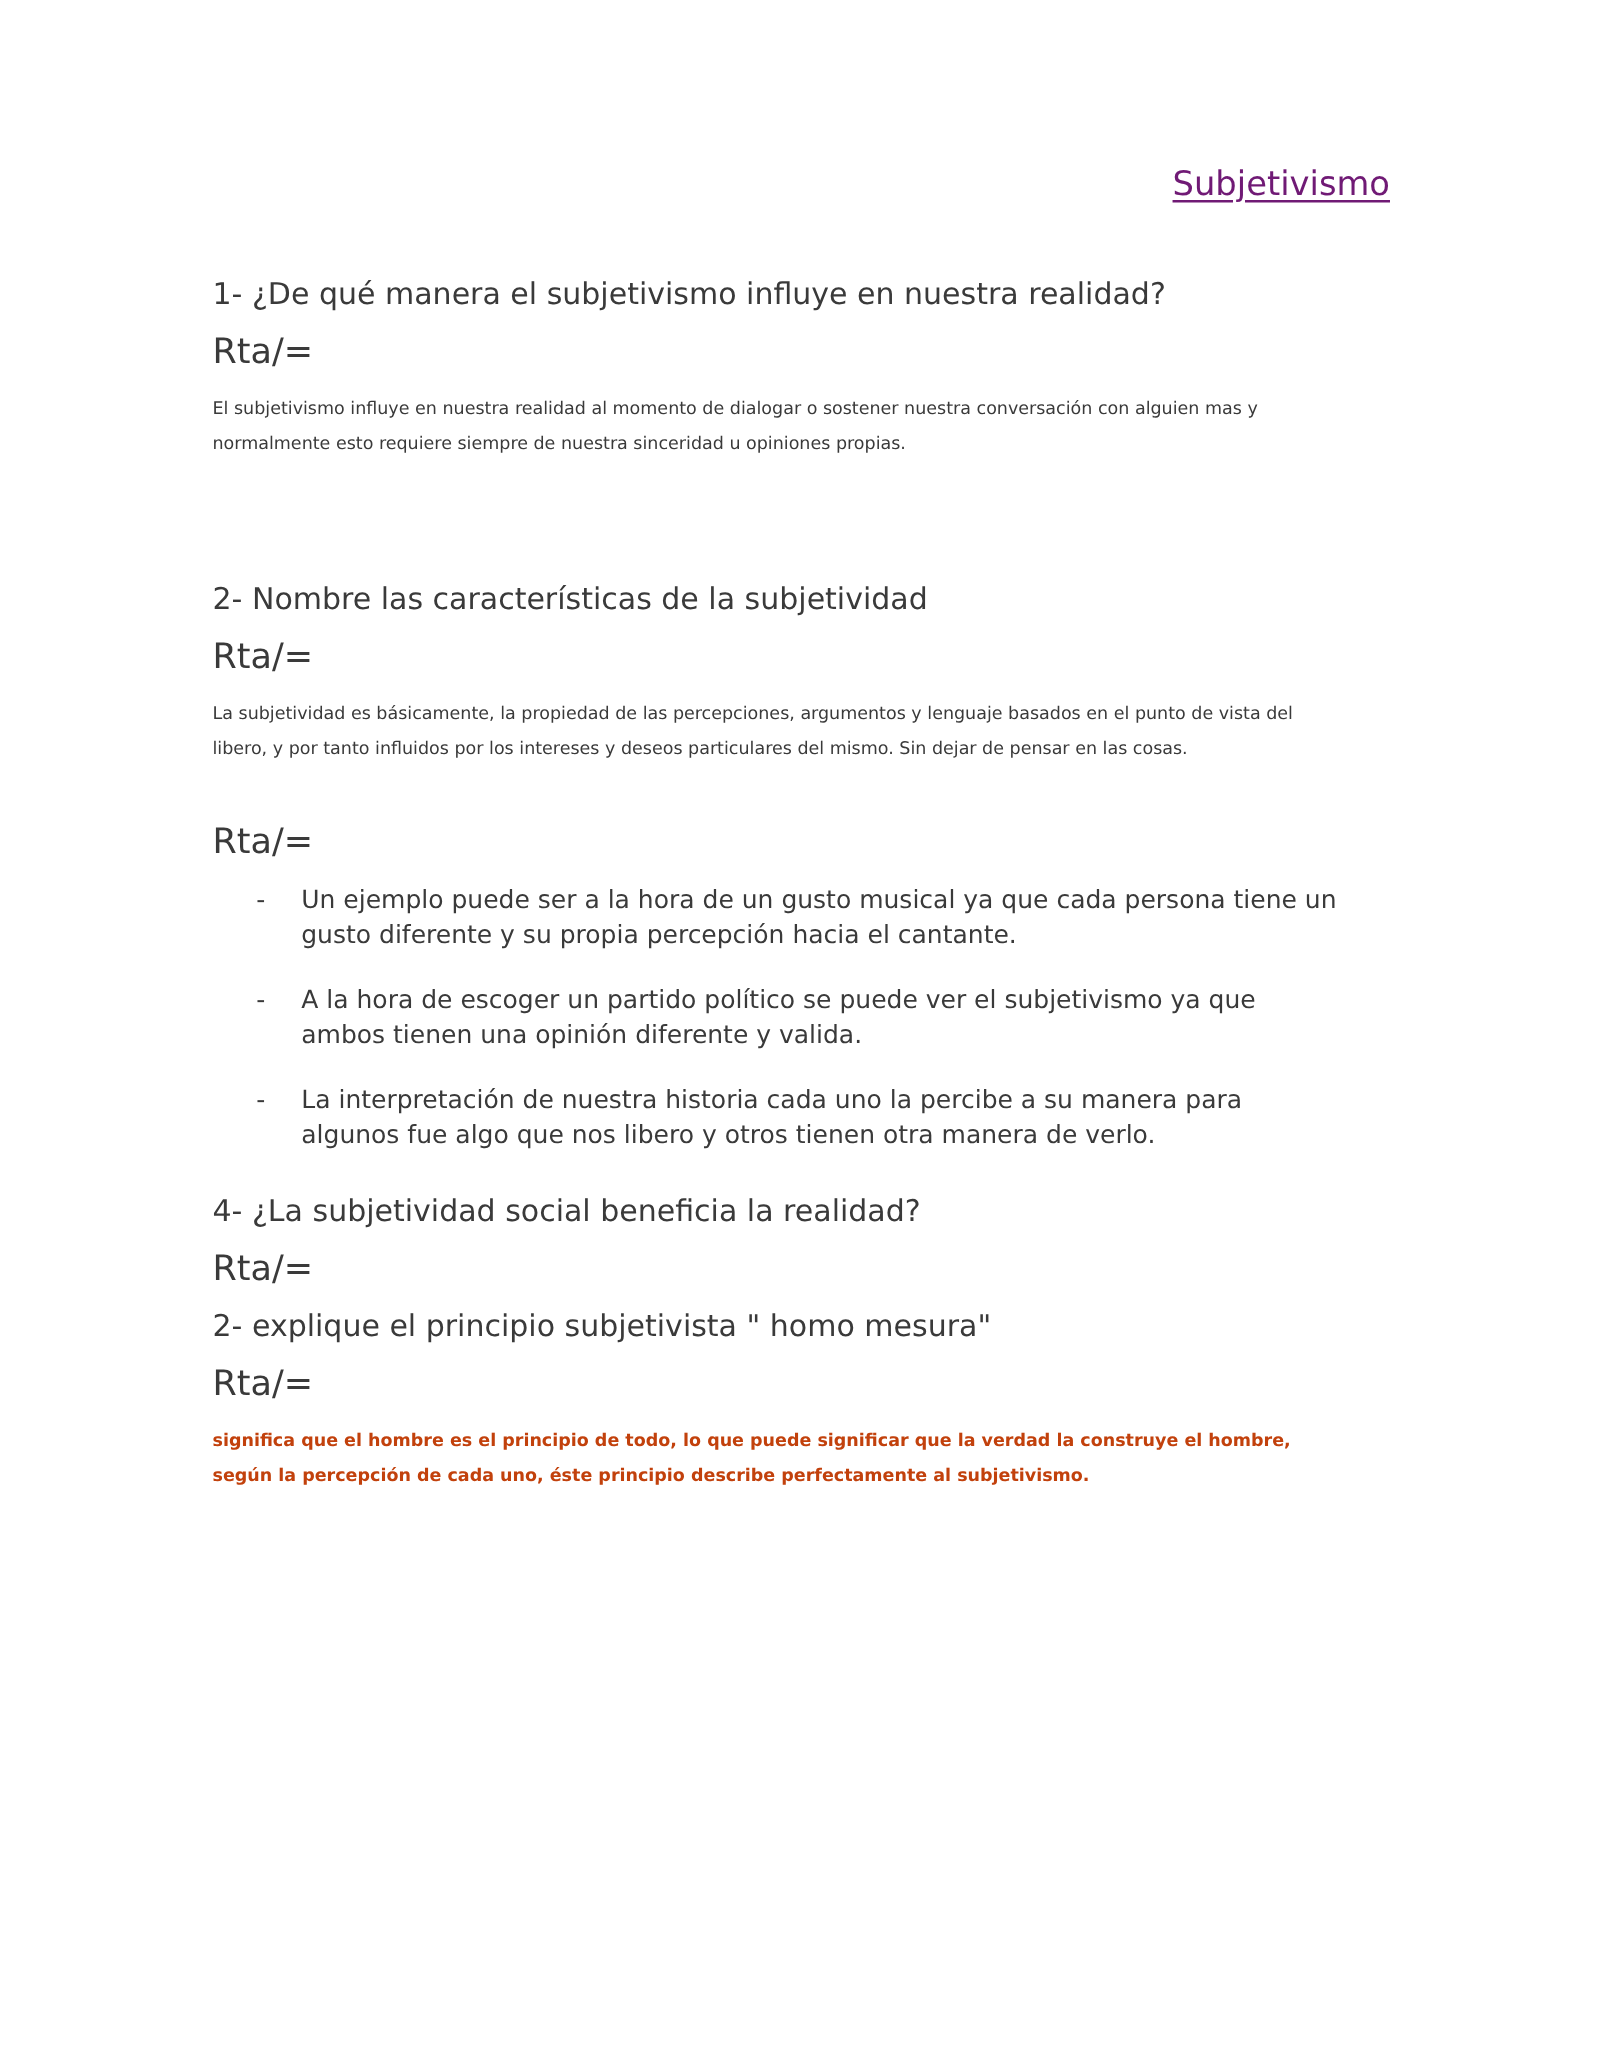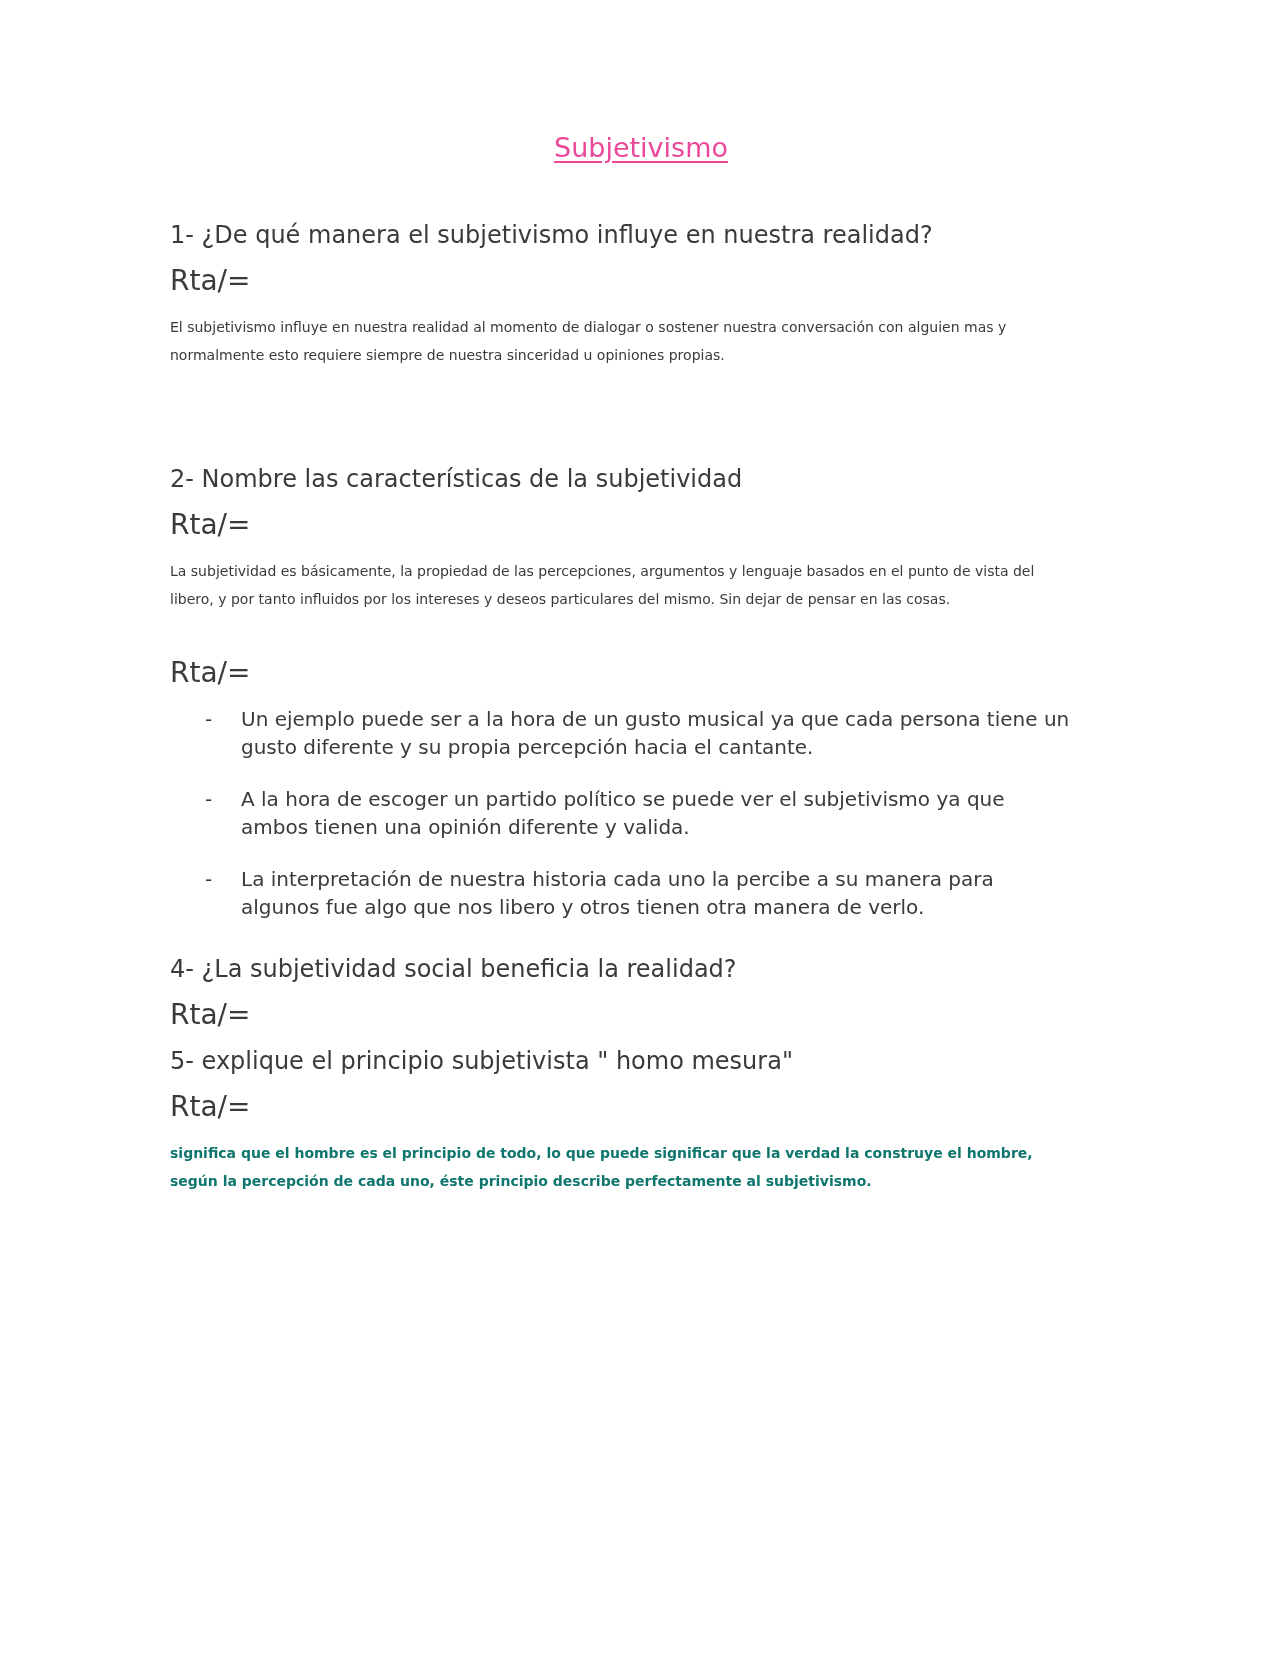--- a/index.html
+++ b/index.html
@@ -18,25 +18,25 @@
     box-sizing: border-box;
     width: 1280px;
     height: 1656px;
     padding: 132px 168px 0 170px;
     background: #ffffff;
     overflow: hidden;
   }
   .doc-title {
     font-size: 27px;
     font-weight: 400;
-    text-align: center;
+    text-align: right;
     text-decoration: underline;
     text-underline-offset: 4px;
     margin: 0 0 58px 0;
-    color: #ec4899;
+    color: #701a75;
   }
   .section {
     margin: 0;
   }
   .question {
     font-size: 24px;
     line-height: 28px;
     margin: 0 0 18px 0;
   }
   .rta {
@@ -47,21 +47,21 @@
   .answer {
     font-size: 14px;
     line-height: 28px;
     margin: 0 0 46px 0;
     max-width: 870px;
   }
   .answer.gap-extra {
     margin-bottom: 96px;
   }
   .answer.emphasis {
-    color: #0f766e;
+    color: #c2410c;
     font-weight: 600;
     margin-bottom: 17px;
   }
   ul.bullet-list {
     list-style: none;
     margin: 0 0 34px 0;
     padding: 0;
   }
   ul.bullet-list li {
     display: flex;
@@ -114,18 +114,18 @@
       </li>
     </ul>
   </div>
 
   <div class="section">
     <p class="question">4- ¿La subjetividad social beneficia la realidad?</p>
     <p class="rta">Rta/=</p>
   </div>
 
   <div class="section">
-    <p class="question">5- explique el principio subjetivista " homo mesura"</p>
+    <p class="question">2- explique el principio subjetivista " homo mesura"</p>
     <p class="rta">Rta/=</p>
     <p class="answer emphasis">significa que el hombre es el principio de todo, lo que puede significar que la verdad la construye el hombre, según la percepción de cada uno, éste principio describe perfectamente al subjetivismo.</p>
   </div>
 
 </div>
 
 </body></html>

